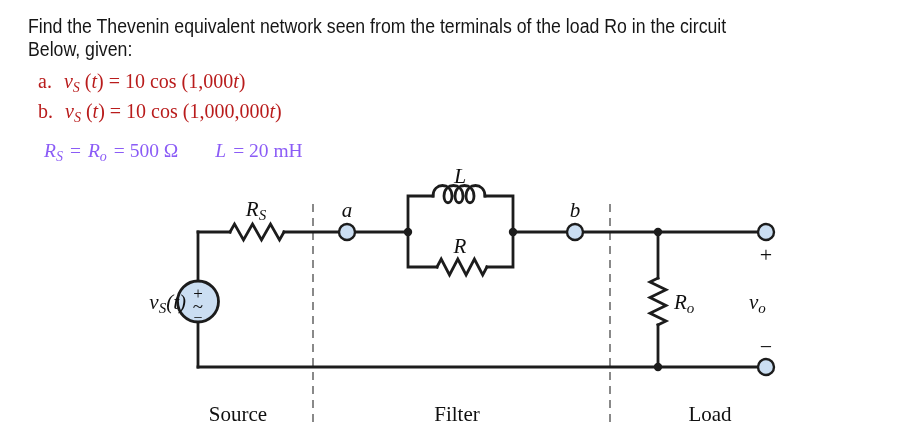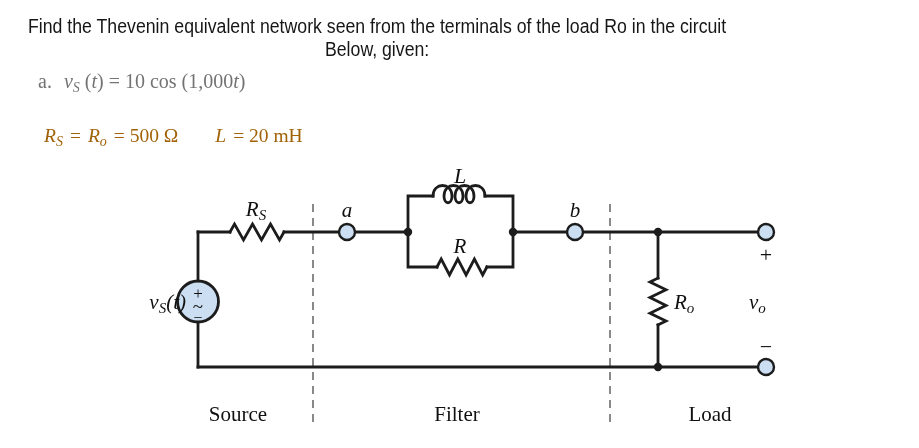--- a/index.html
+++ b/index.html
@@ -1,28 +1,28 @@
 <!DOCTYPE html>
 <html><head>
 <meta charset="utf-8">
 <style>
   html,body{margin:0;padding:0;background:#ffffff;}
   #page{position:relative;width:919px;height:448px;background:#ffffff;overflow:hidden;
-        font-family:"Liberation Serif",serif;color:#141414;text-align:center;}
+        font-family:"Liberation Serif",serif;color:#141414;}
   
   .title{position:absolute;left:28px;top:15px;font-family:"Liberation Sans",sans-serif;
          font-size:20px;line-height:23px;color:#161616;
          transform:scaleX(0.885);transform-origin:0 0;white-space:nowrap;}
-  .eq{position:absolute;font-size:20px;white-space:nowrap;color:#737373;}
+  .eq{position:absolute;font-size:20px;white-space:nowrap;color:#b91c1c;}
   .eq .prefix{margin-right:12px;}
   .mi{font-style:italic;}
   .sub{font-size:14px;vertical-align:-4px;font-style:italic;}
   .lp{margin-left:5px;}
-  .params{position:absolute;left:44px;top:125px;display:flex;gap:37px;
-          font-size:19.5px;white-space:nowrap;color:#a16207;}
+  .params{position:absolute;left:44px;top:140px;display:flex;gap:37px;
+          font-size:19.5px;white-space:nowrap;color:#8b5cf6;}
   .ptail{margin-left:7px;}
   .pmid{margin:0 7px;}
   
   #circ{position:absolute;left:0;top:0;}
   .wire{stroke:#1c1c1c;stroke-width:2.8;fill:none;stroke-linecap:square;stroke-linejoin:miter;}
   .dash{stroke:#7d7d7d;stroke-width:1.8;fill:none;stroke-dasharray:8 6;}
   .dot{fill:#1c1c1c;stroke:none;}
   .term{fill:#cbdef2;stroke:#1c1c1c;stroke-width:2.4;}
   .src{fill:#cbdef2;stroke:#1c1c1c;stroke-width:2.8;}
   .lbl{font-family:"Liberation Serif",serif;fill:#101010;}
@@ -35,20 +35,23 @@
 
   <div class="title">
     <div>Find the Thevenin equivalent network seen from the terminals of the load Ro in the circuit</div>
     <div>Below, given:</div>
   </div>
 
   <div class="eq" style="left:38px;top:70px;">
     <span class="prefix">a.</span><span class="mi">v</span><span class="sub">S</span><span class="lp">(</span><span class="mi">t</span><span>) = 10 cos (1,000</span><span class="mi">t</span><span>)</span>
   </div>
 
+  <div class="eq" style="left:38px;top:100px;">
+    <span class="prefix">b.</span><span class="mi">v</span><span class="sub">S</span><span class="lp">(</span><span class="mi">t</span><span>) = 10 cos (1,000,000</span><span class="mi">t</span><span>)</span>
+  </div>
 
   <div class="params">
     <span><span class="mi">R</span><span class="sub">S</span><span class="pmid">=</span><span class="mi">R</span><span class="sub">o</span><span class="ptail">= 500 Ω</span></span>
     <span><span class="mi">L</span><span class="ptail">= 20 mH</span></span>
   </div>
 
   <svg id="circ" width="919" height="448" viewBox="0 0 919 448">
 
     <line class="dash" x1="313" y1="204" x2="313" y2="424"></line>
     <line class="dash" x1="610" y1="204" x2="610" y2="424"></line>

